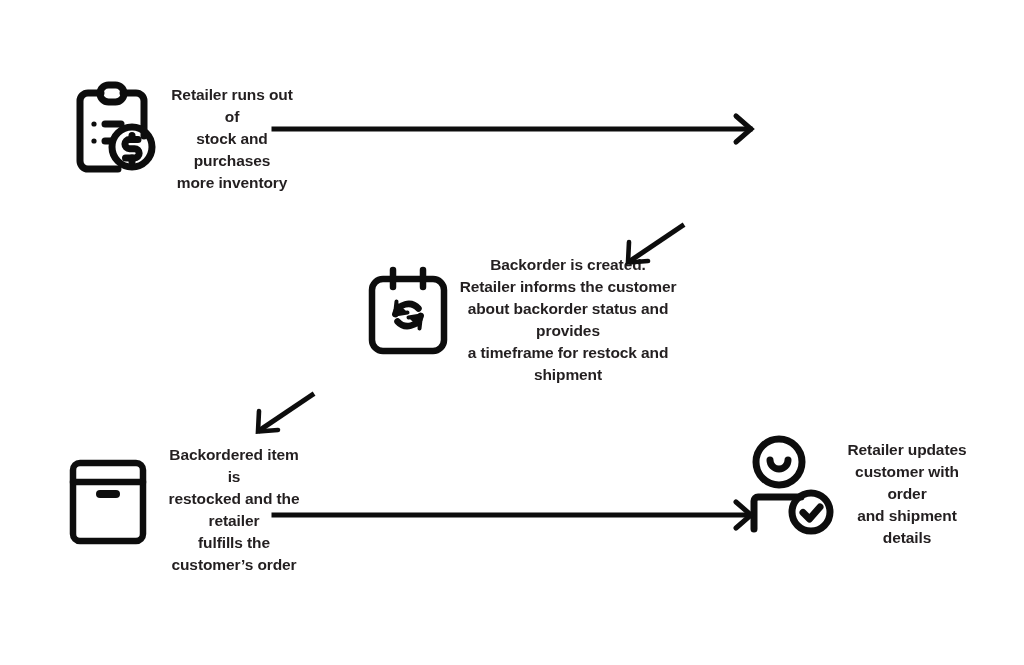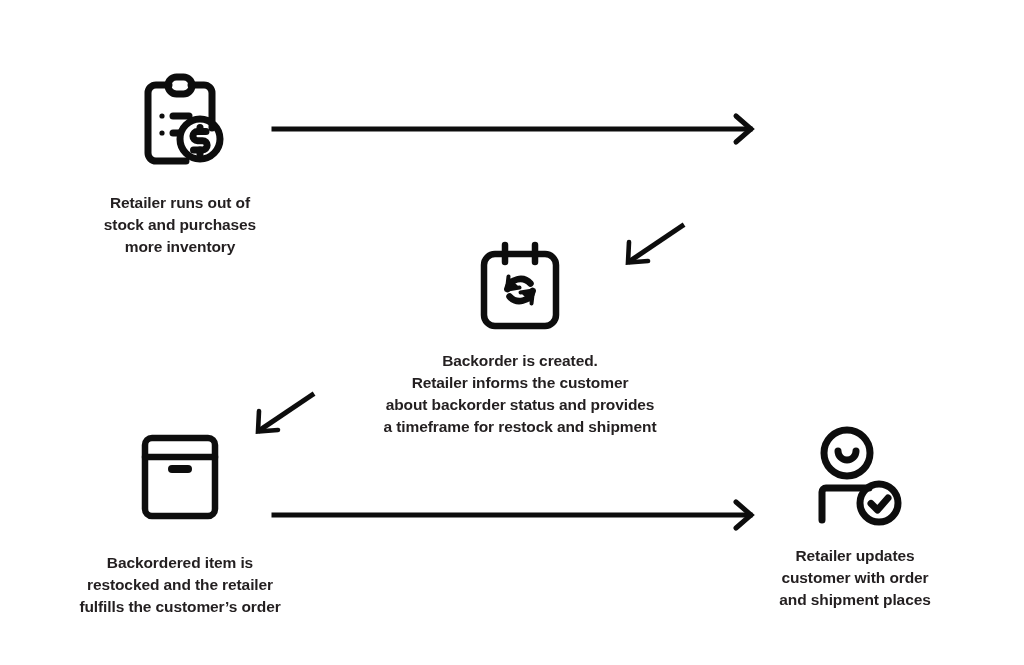--- a/index.html
+++ b/index.html
@@ -11,21 +11,21 @@
     position: relative;
     width: 1024px;
     height: 665px;
     background: #ffffff;
     overflow: hidden;
     font-family: "Liberation Sans", sans-serif;
   }
   .node {
     position: absolute;
     display: flex;
-    flex-direction: column;
+    flex-direction: row;
     align-items: center;
   }
   .node-icon {
     display: block;
   }
   .node-caption {
     margin-top: 14px;
     text-align: center;
     font-family: "Liberation Sans", sans-serif;
     font-size: 15.5px;
@@ -127,21 +127,21 @@
         <path d="M35 26 a9 9 0 0 0 18 0"></path>
 
         <path d="M19 95 V67 a4 4 0 0 1 4 -4 H66"></path>
 
         <circle cx="76" cy="78" r="19"></circle>
         <path d="M68 78.5 L74.5 85 L85 73"></path>
       </svg>
     </span>
     <div class="node-caption">Retailer updates
 customer with order
-and shipment places</div>
+and shipment details</div>
   </div>
 
   <span class="arrow" id="arrow-top">
     <svg width="492" height="34" viewBox="0 0 492 34" fill="none" stroke="#0d0d0d" stroke-width="5" stroke-linecap="square" stroke-linejoin="miter">
       <path d="M4 17 H480"></path>
       <path d="M466 4 L481 17 L466 30" stroke-linecap="round"></path>
     </svg>
   </span>
 
   <span class="arrow" id="arrow-bottom">

